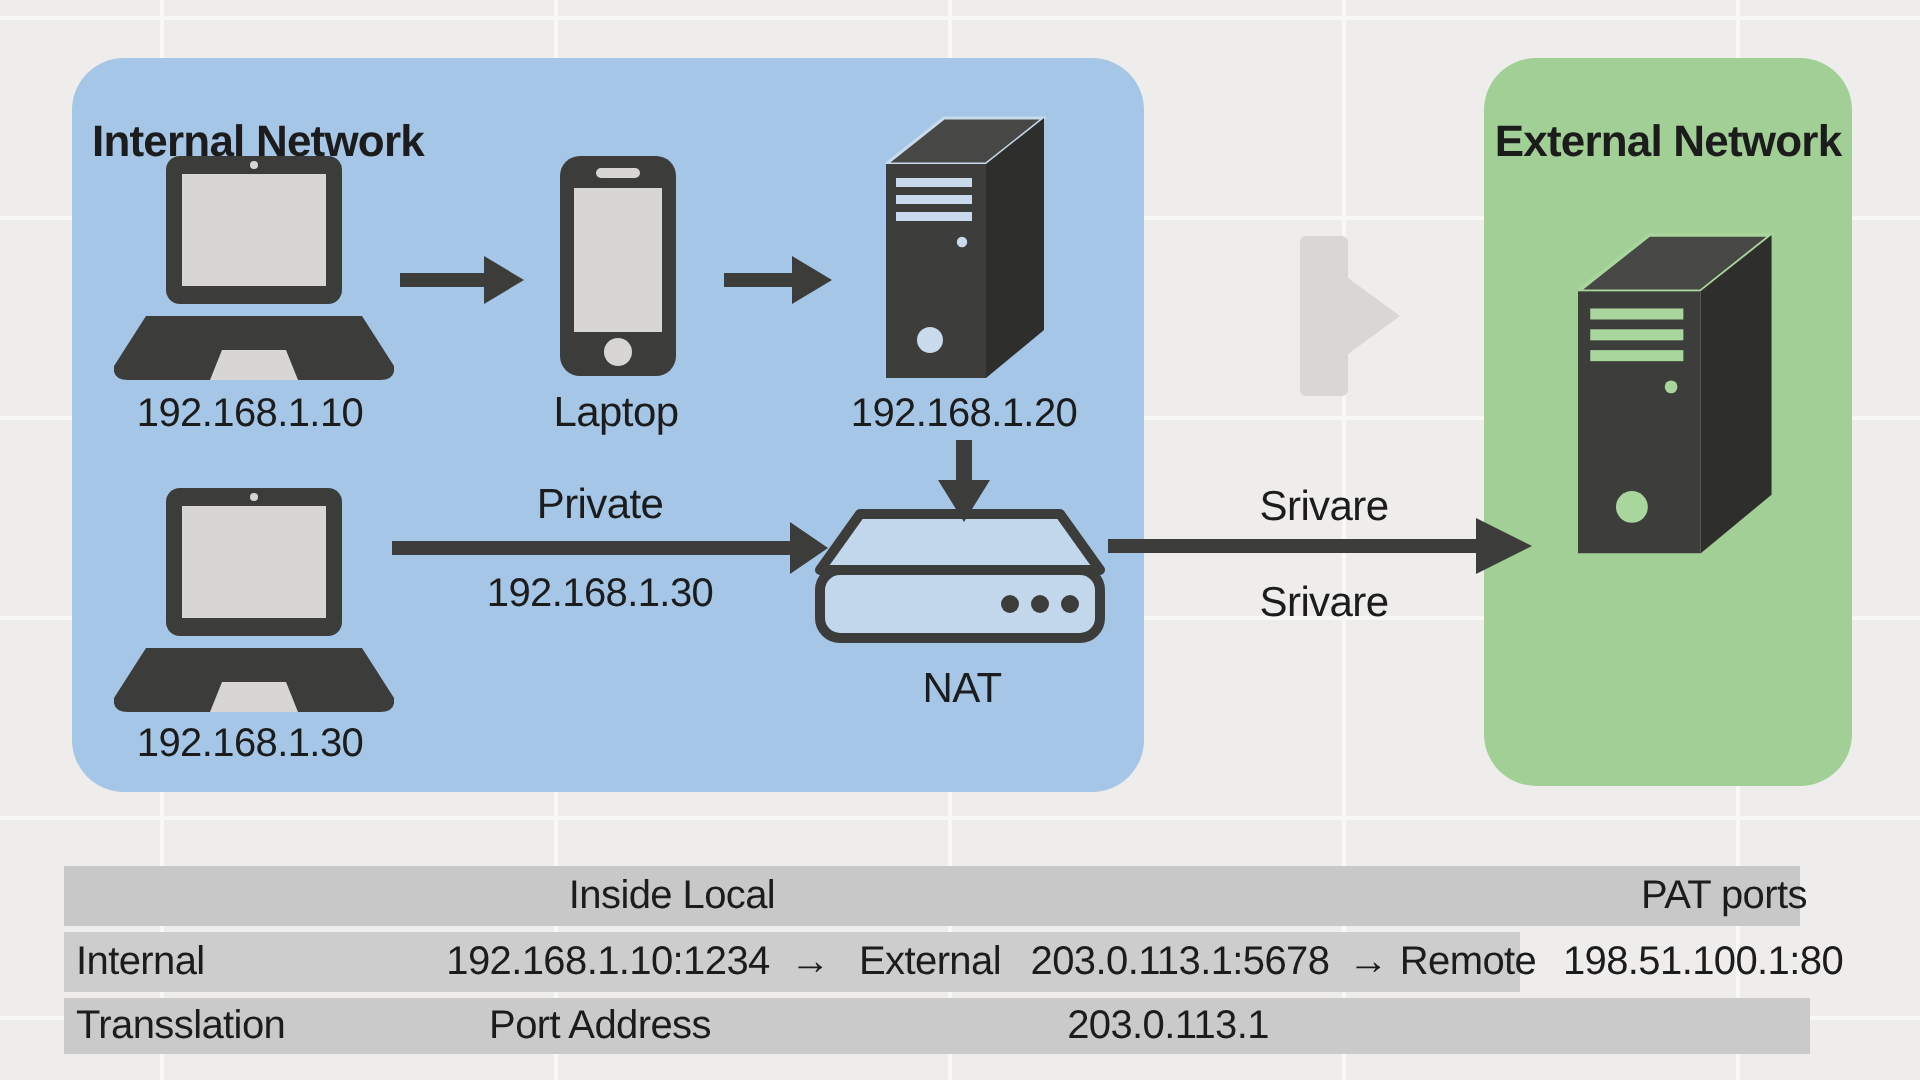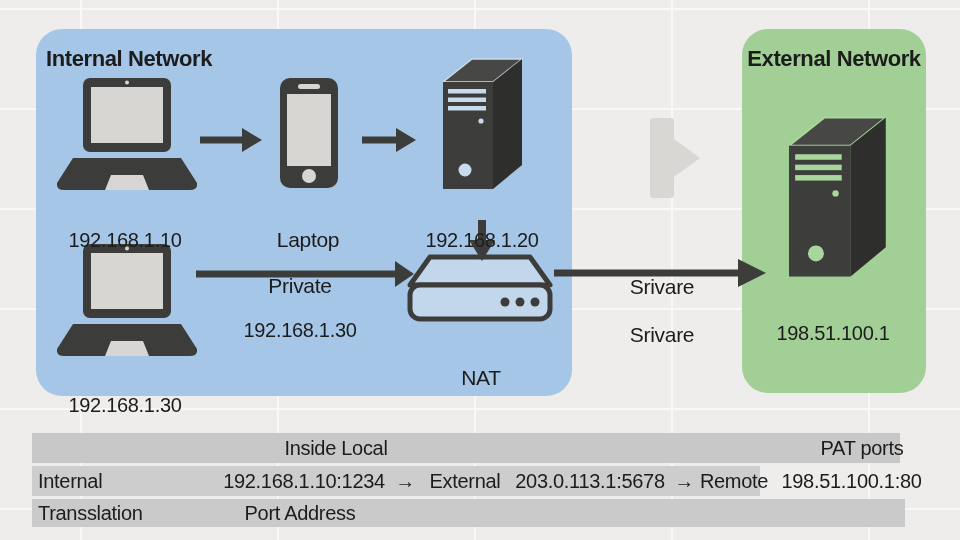--- a/index.html
+++ b/index.html
@@ -10,24 +10,24 @@
       linear-gradient(var(--grid-line,#f8f8f6) 2px, transparent 2px),
       linear-gradient(90deg, var(--grid-line,#f8f8f6) 2px, transparent 2px);
     background-size:197px 100px;
     background-position:-117px 8px;
     font-family:"Liberation Sans","DejaVu Sans",sans-serif;
     color:var(--text,#1c1c1c);
   }
   .box{position:absolute;border-radius:26px;}
   .box.blue{left:36px;top:29px;width:536px;height:367px;background:var(--blue-box,#a5c6e6);}
   .box.green{left:742px;top:29px;width:184px;height:364px;background:var(--green-box,#a2cf96);}
-  .box-title{position:absolute;font-size:22px;font-weight:700;letter-spacing:-0.4px;white-space:nowrap;}
+  .box-title{position:absolute;font-size:22px;font-weight:700;letter-spacing:-0.4px;white-space:nowrap;margin-top:12px;}
   .icon{position:absolute;}
   .lbl{position:absolute;font-size:20px;letter-spacing:-0.3px;white-space:nowrap;}
-  .lbl.c{transform:translateX(-50%);margin-top:33px;}
+  .lbl.c{transform:translateX(-50%);}
   .lbl.big{font-size:21px;}
   .overlay{position:absolute;left:0;top:0;width:960px;height:540px;pointer-events:none;}
   .trow{position:absolute;left:32px;height:30px;}
   .tcell{position:absolute;top:0;line-height:30px;font-size:20px;letter-spacing:-0.3px;white-space:nowrap;}
   .tcell.center{text-align:center;}
 </style>
 </head>
 <body>
 
 <div class="stage">
@@ -120,36 +120,36 @@
 
   <div class="lbl c" style="left:125px;top:196px">192.168.1.10</div>
   <div class="lbl c big" style="left:308px;top:195px">Laptop</div>
   <div class="lbl c" style="left:482px;top:196px">192.168.1.20</div>
   <div class="lbl c big" style="left:300px;top:241px">Private</div>
   <div class="lbl c" style="left:300px;top:286px">192.168.1.30</div>
   <div class="lbl c" style="left:125px;top:361px">192.168.1.30</div>
   <div class="lbl c big" style="left:481px;top:333px">NAT</div>
   <div class="lbl c big" style="left:662px;top:242px">Srivare</div>
   <div class="lbl c big" style="left:662px;top:290px">Srivare</div>
-  <div class="lbl c" style="left:833px;top:289px">198.51.100.1</div>
 
   <div class="trow" style="top:433px;width:868px;background:var(--row-a,#c8c8c8)">
     <span class="tcell center" style="left:204px;width:200px">Inside Local</span>
     <span class="tcell center" style="left:760px;width:140px">PAT ports</span>
   </div>
 
   <div class="trow" style="top:466px;width:728px;background:var(--row-b,#cecdcd)">
     <span class="tcell" style="left:6px">Internal</span>
     <span class="tcell center" style="left:182px;width:180px">192.168.1.10:1234</span>
     <span class="tcell center" style="left:361px;width:24px">→</span>
     <span class="tcell center" style="left:393px;width:80px">External</span>
     <span class="tcell center" style="left:468px;width:180px">203.0.113.1:5678</span>
     <span class="tcell center" style="left:640px;width:24px">→</span>
     <span class="tcell center" style="left:662px;width:80px">Remote</span>
     <span class="tcell center" style="left:747px;width:145px">198.51.100.1:80</span>
   </div>
 
   <div class="trow" style="top:499px;width:873px;height:28px;background:var(--row-c,#cbcaca)">
     <span class="tcell" style="left:6px;line-height:28px">Transslation</span>
     <span class="tcell center" style="left:178px;width:180px;line-height:28px">Port Address</span>
+    <span class="tcell center" style="left:462px;width:180px;line-height:28px">203.0.113.1</span>
   </div>
 
 </div>
 
 </body></html>

